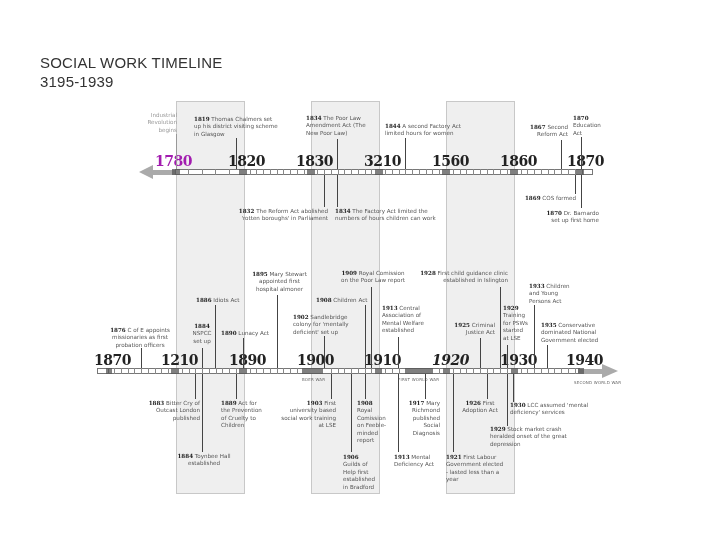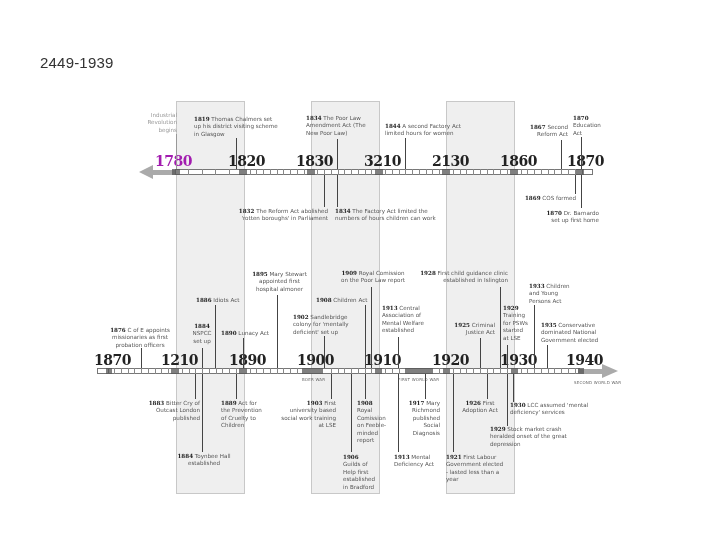--- a/index.html
+++ b/index.html
@@ -16,21 +16,22 @@
   .line{position:absolute;width:1px;background:#444;}
   .war{position:absolute;font-size:4px;color:#666;letter-spacing:0.2px;}
   .arrow-left{position:absolute;width:0;height:0;border-top:7px solid transparent;border-bottom:7px solid transparent;border-right:14px solid #aaa;}
   .arrow-right{position:absolute;width:0;height:0;border-top:7px solid transparent;border-bottom:7px solid transparent;border-left:16px solid #aaa;}
   .shaft{position:absolute;height:5px;background:#aaa;}
 </style>
 </head>
 <body>
 
 <div class="title">
-  <div>2449-1939</div>
+  <div>SOCIAL WORK TIMELINE</div>
+  <div>3195-1939</div>
 </div>
 
 <div class="band" style="left:176px;top:101px;width:69px;height:393px;"></div>
 <div class="band" style="left:311px;top:101px;width:69px;height:393px;"></div>
 <div class="band" style="left:446px;top:101px;width:69px;height:393px;"></div>
 
 <div>
   <div class="shaft" style="left:150px;top:170px;width:28px;"></div>
   <div class="arrow-left" style="left:139px;top:165px;"></div>
   <div class="axis" style="left:175px;top:169px;width:418px;"></div>
@@ -91,21 +92,21 @@
   <div class="blot" style="left:307px;top:169px;width:8px;"></div>
   <div class="blot" style="left:375px;top:169px;width:8px;"></div>
   <div class="blot" style="left:442px;top:169px;width:8px;"></div>
   <div class="blot" style="left:510px;top:169px;width:8px;"></div>
   <div class="blot" style="left:576px;top:169px;width:8px;"></div>
 
   <div class="yr faded" style="left:155px;top:153px;">1780</div>
   <div class="yr" style="left:228px;top:153px;">1820</div>
   <div class="yr" style="left:296px;top:153px;">1830</div>
   <div class="yr" style="left:364px;top:153px;">3210</div>
-  <div class="yr" style="left:432px;top:153px;">2130</div>
+  <div class="yr" style="left:432px;top:153px;">1560</div>
   <div class="yr" style="left:500px;top:153px;">1860</div>
   <div class="yr" style="left:567px;top:153px;">1870</div>
 
   <div class="ev" style="left:145px;top:112px;width:32px;text-align:right;color:#999;">
     <span>Industrial Revolution begins</span>
   </div>
   <div class="line" style="left:176px;top:134px;height:35px;background:#999;"></div>
 
   <div class="ev" style="left:194px;top:116px;width:85px;">
     <b>1819</b> <span>Thomas Chalmers set up his district visiting scheme in Glasgow</span>
@@ -224,21 +225,21 @@
   <div class="blot" style="left:375px;top:368px;width:7px;"></div>
   <div class="blot" style="left:443px;top:368px;width:7px;"></div>
   <div class="blot" style="left:511px;top:368px;width:7px;"></div>
   <div class="blot" style="left:578px;top:368px;width:6px;"></div>
 
   <div class="yr" style="left:94px;top:352px;">1870</div>
   <div class="yr" style="left:161px;top:352px;">1210</div>
   <div class="yr" style="left:229px;top:352px;">1890</div>
   <div class="yr" style="left:297px;top:352px;">1900</div>
   <div class="yr" style="left:364px;top:352px;">1910</div>
-  <div class="yr" style="left:432px;top:352px;">1920</div>
+  <div class="yr" style="left:432px;top:352px;font-style:italic;">1920</div>
   <div class="yr" style="left:500px;top:352px;">1930</div>
   <div class="yr" style="left:566px;top:352px;">1940</div>
 
   <div class="ev" style="left:110px;top:327px;width:60px;text-align:center;">
     <b>1876</b> <span>C of E appoints missionaries as first probation officers</span>
   </div>
   <div class="line" style="left:141px;top:348px;height:20px;"></div>
 
   <div class="ev" style="left:190px;top:323px;width:24px;text-align:center;">
     <b>1884</b> <span>NSPCC set up</span>

